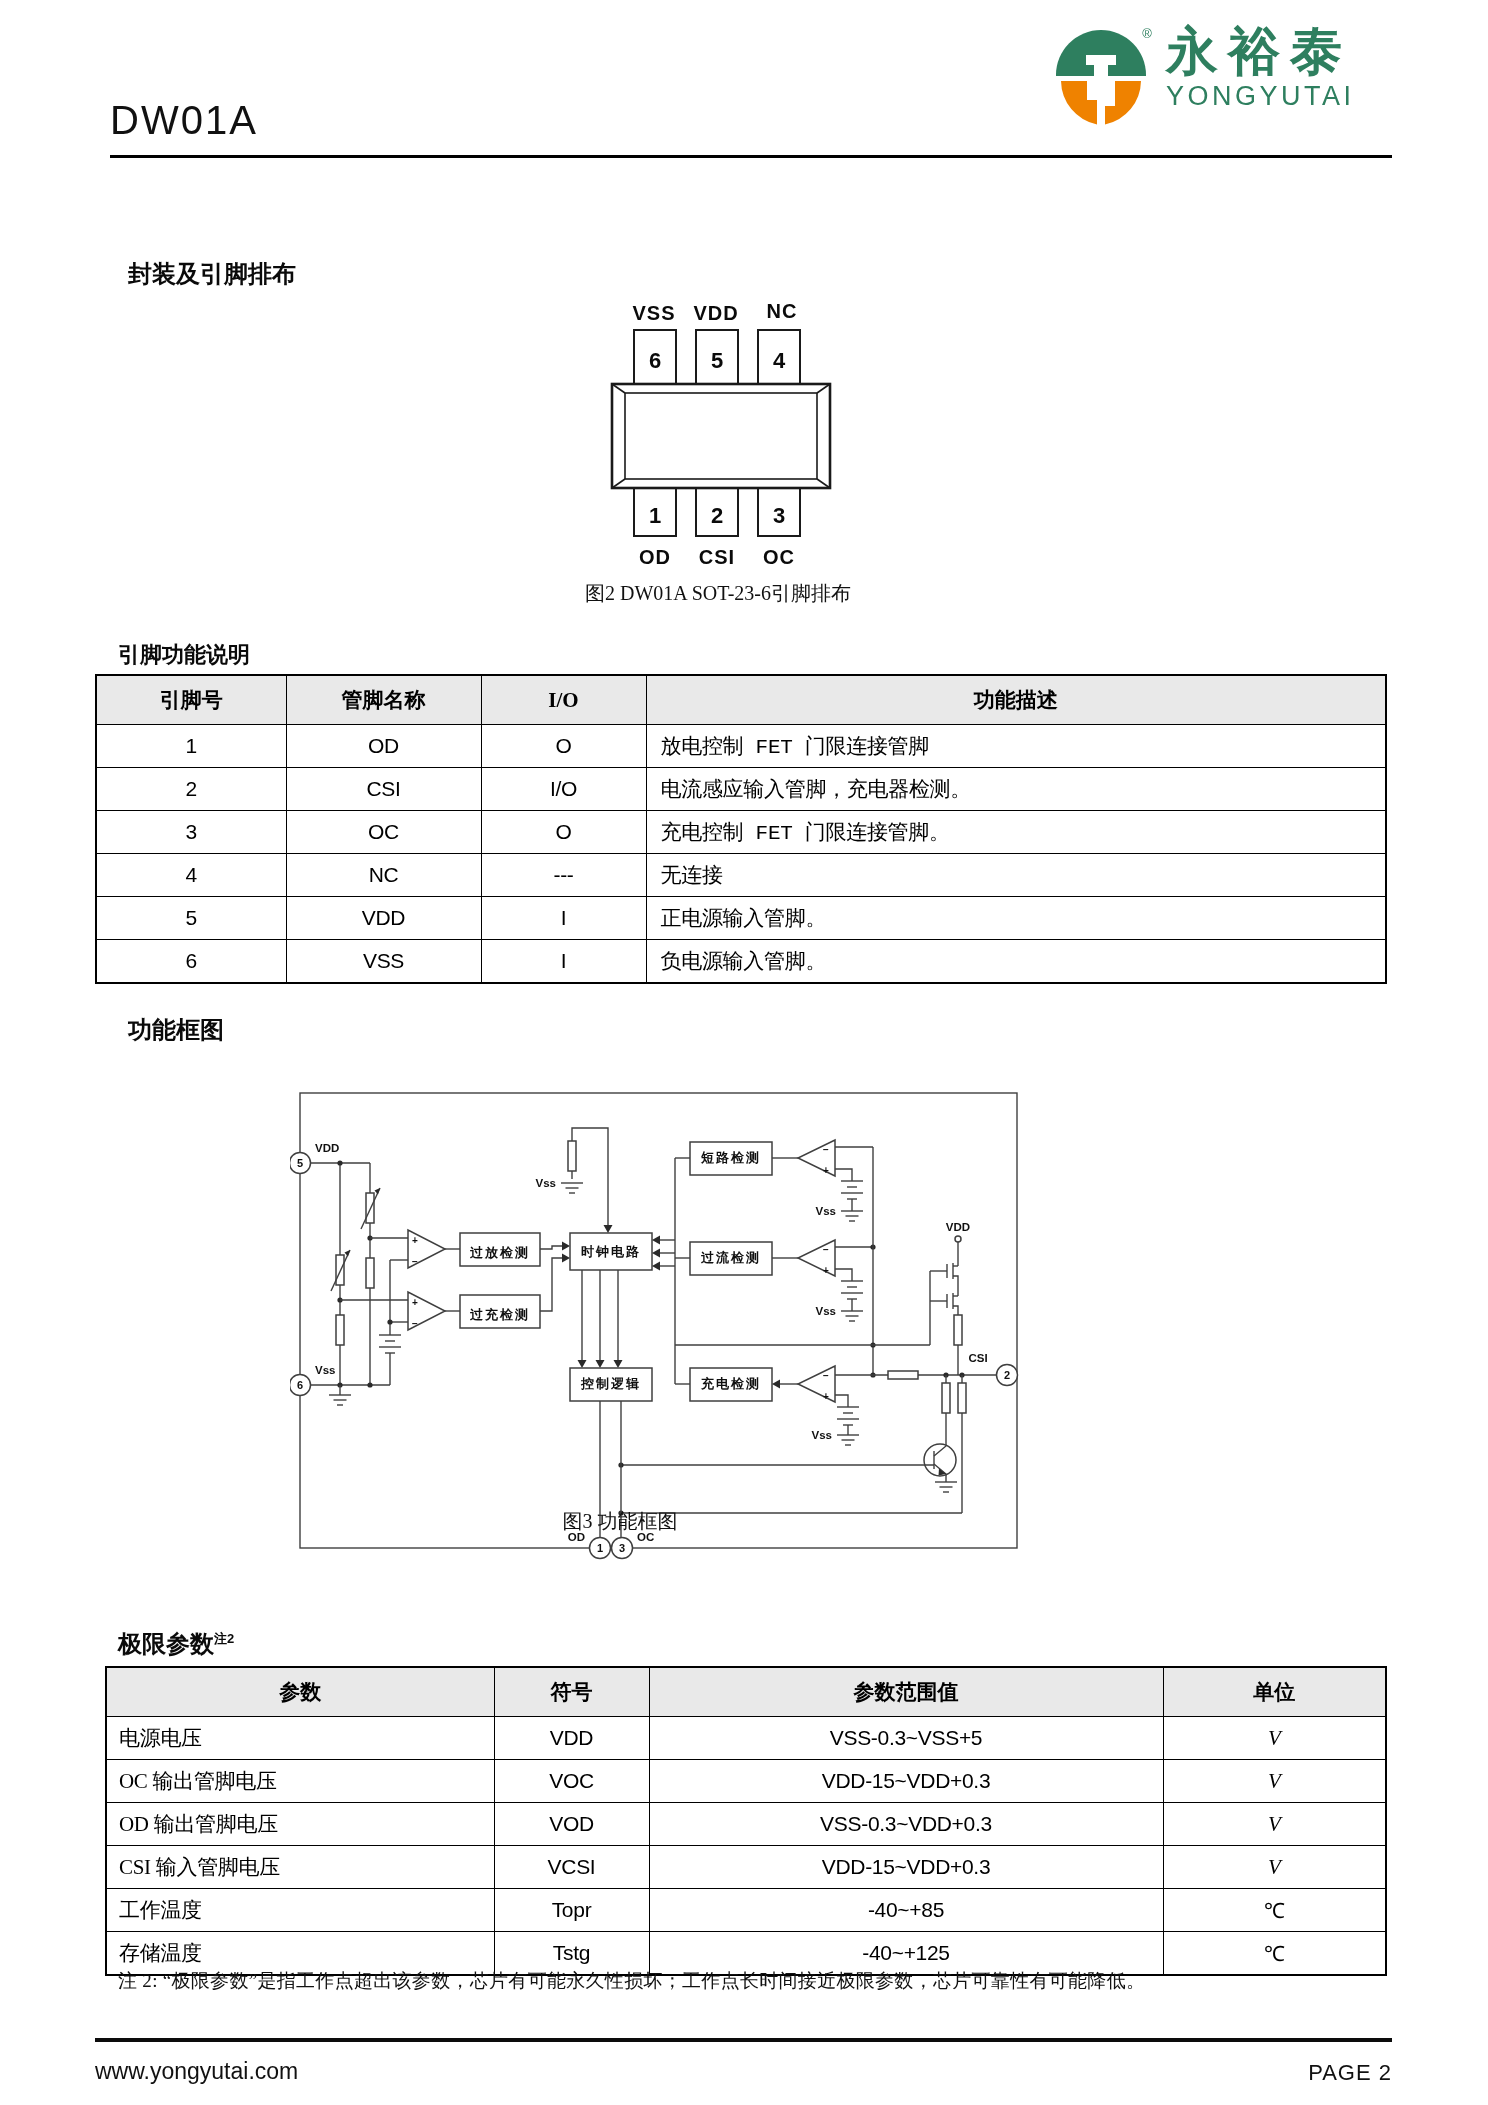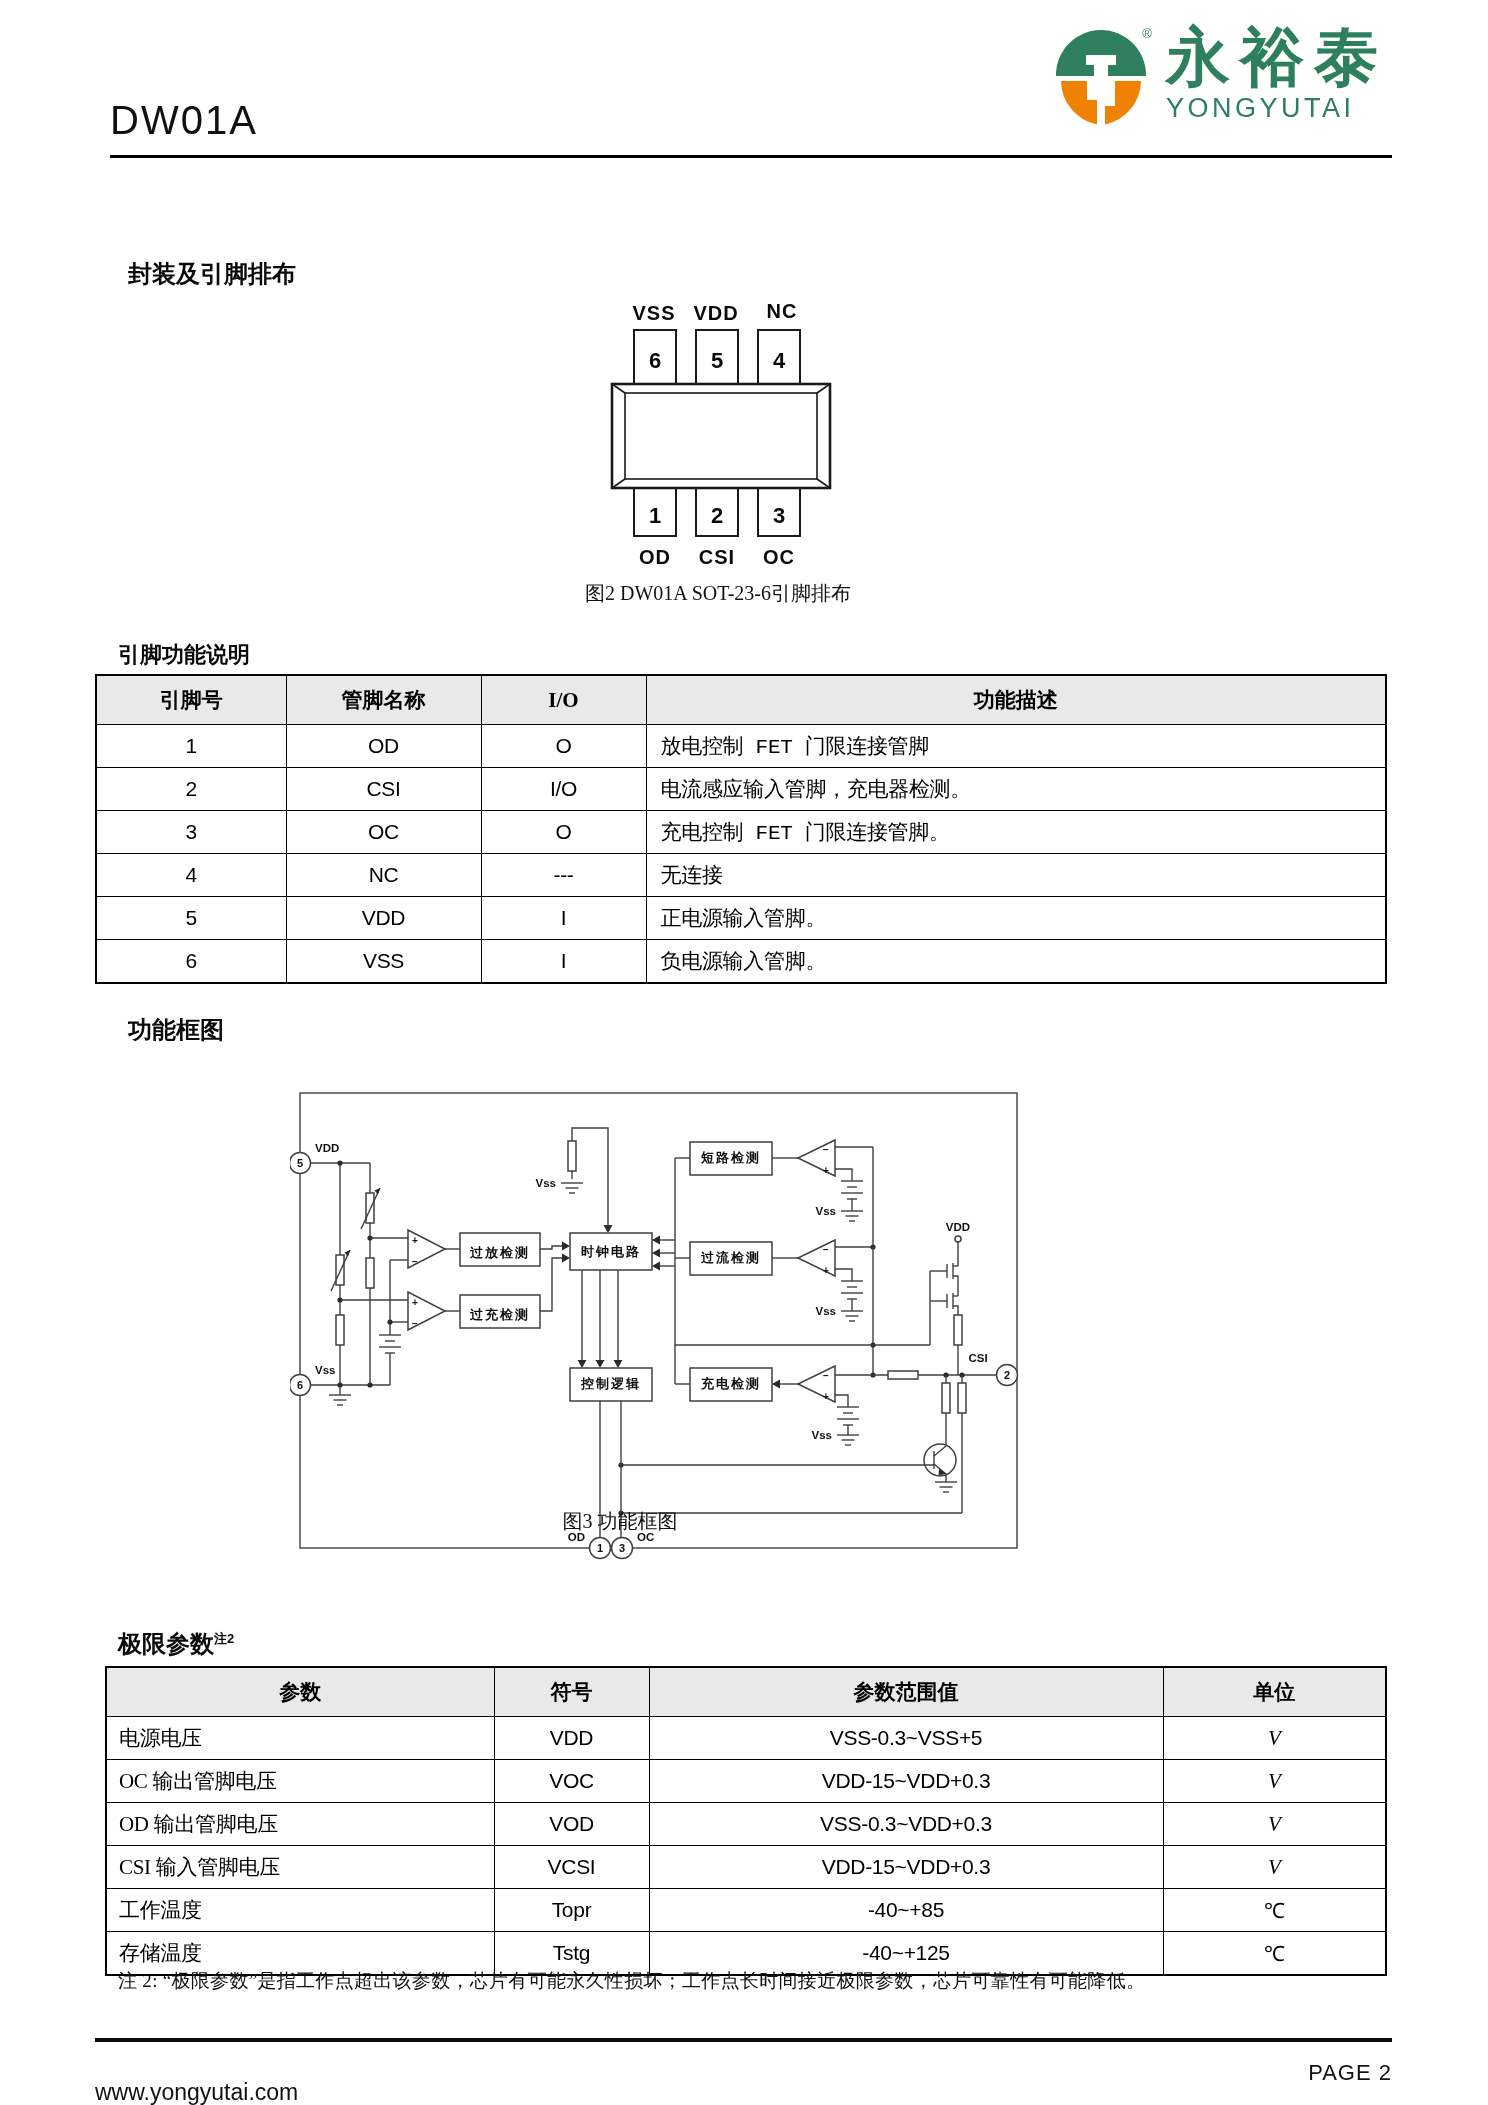--- a/index.html
+++ b/index.html
@@ -5,21 +5,21 @@
   html,body{margin:0;padding:0;background:#9a9a9a;}
   #page{position:relative;width:1488px;height:2105px;background:#ffffff;overflow:hidden;
         font-family:"Liberation Sans",sans-serif;color:#000;}
   .abs{position:absolute;}
 
   
   .doc-title{font-size:40px;letter-spacing:2px;color:#111;}
   .head-rule{background:#000;height:3px;}
   .logo-wrap{display:flex;align-items:flex-start;}
   .logo-txt{margin-left:14px;}
-  .logo-cn{font-size:64px;font-weight:bold;letter-spacing:10px;line-height:1.05;text-align:right;}
+  .logo-cn{font-size:52px;font-weight:bold;letter-spacing:10px;line-height:1.05;}
   .logo-en{font-size:27px;font-weight:normal;letter-spacing:3.5px;margin-top:2px;}
 
   
   .sec-title{font-weight:bold;font-size:24px;color:#0a0a0a;}
   .sec-title-sm{font-weight:bold;font-size:22px;color:#0a0a0a;}
   .sec-sup{font-size:13px;vertical-align:super;font-weight:bold;}
 
   .fig-caption{font-family:"Liberation Serif",serif;font-size:20px;text-align:center;color:#111;}
 
   
@@ -468,16 +468,16 @@
         <td class="td-c">-40~+125</td>
         <td class="td-unit" style="font-style:normal;">℃</td>
       </tr>
     </tbody>
       </table>
   </div>
 
   <div class="abs note-text" style="left:118px;top:1968px;width:1300px;">注 2: “极限参数”是指工作点超出该参数，芯片有可能永久性损坏；工作点长时间接近极限参数，芯片可靠性有可能降低。</div>
 
   <div class="abs foot-rule" style="left:95px;top:2038px;width:1297px;"></div>
-  <div class="abs foot-site" style="left:95px;top:2058px;margin-top:21px;">www.yongyutai.com</div>
+  <div class="abs foot-site" style="left:95px;top:2058px;">www.yongyutai.com</div>
   <div class="abs foot-page" style="left:1200px;top:2060px;width:192px;">PAGE 2</div>
 
 </div>
 
 </body></html>

